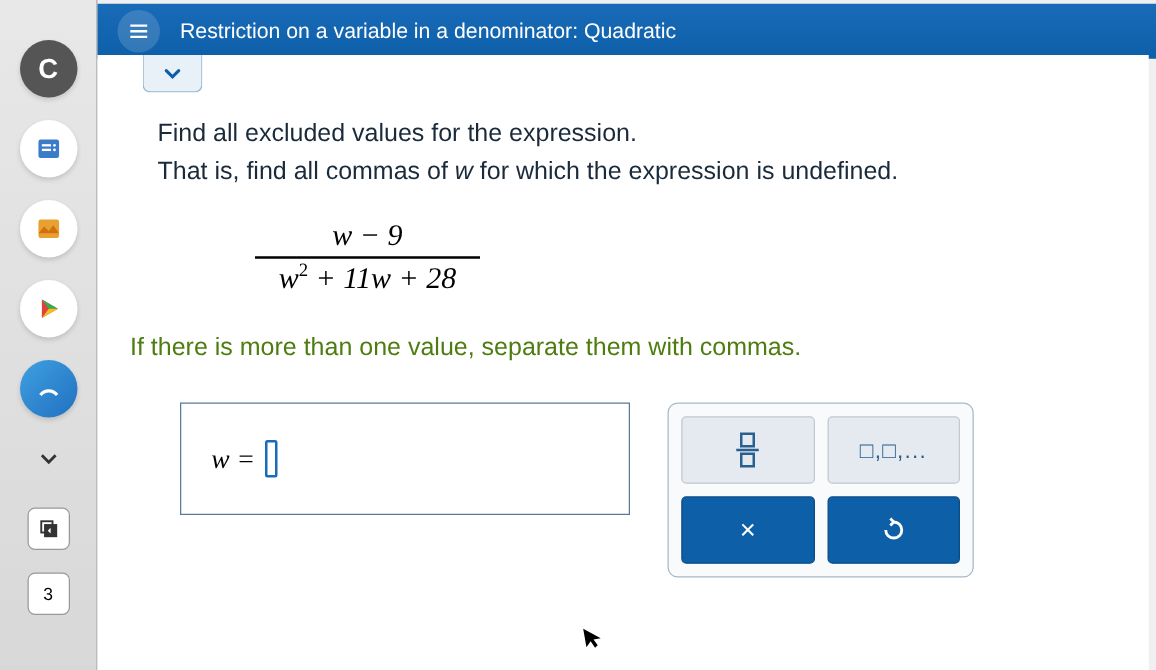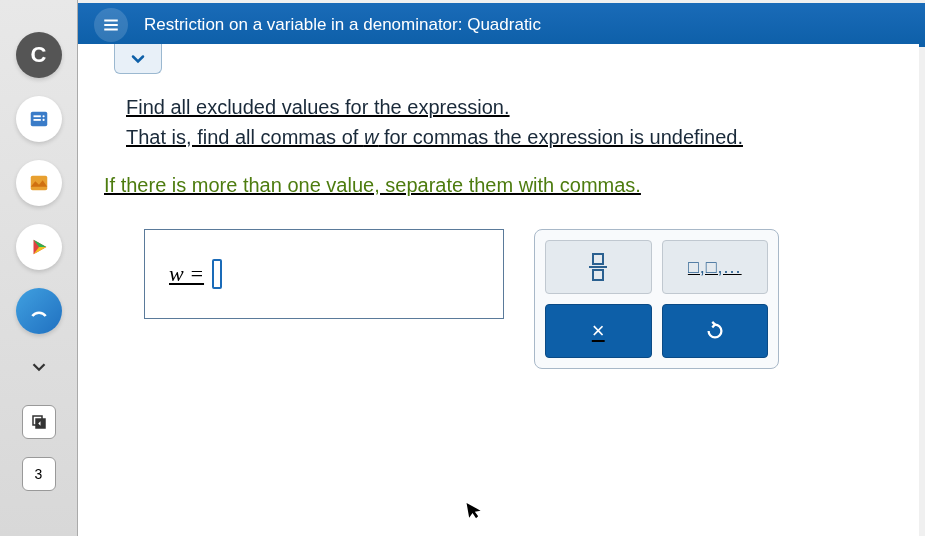--- a/index.html
+++ b/index.html
@@ -82,21 +82,20 @@
     .menu-icon svg { width: 18px; height: 18px; }
     .header-title { font-size: 17px; font-weight: 500; }
     .content {
       position: absolute;
       left: 78px;
       top: 44px;
       right: 6px;
       bottom: 0;
       background: #fff;
       padding: 0 26px 20px 26px;
-      text-decoration: underline;
     }
     .collapse-tab {
       width: 48px;
       height: 30px;
       background: #e8f0f8;
       border: 1px solid #9bb8d0;
       border-top: none;
       border-radius: 0 0 6px 6px;
       display: flex;
       align-items: center;
@@ -274,23 +273,28 @@
 
 <div class="content">
   <div class="collapse-tab">
     <svg viewBox="0 0 24 24" width="20" height="20">
         <path d="M6 9 L12 15 L18 9" stroke="#0d5fa8" stroke-width="3" fill="none" stroke-linecap="round"></path>
       </svg>
   </div>
 
   <div class="problem-text">
     <span>Find all excluded values for the expression.</span><br>
-    <span>That is, find all commas of </span><span class="var">w</span><span> for commas the expression is undefined.</span>
-  </div>
-
+    <span>That is, find all commas of </span><span class="var">w</span><span> for which the expression is undefined.</span>
+  </div>
+
+  <div class="expression">
+    <div class="numerator"><i>w − 9</i></div>
+    <div class="fraction-bar"></div>
+    <div class="denominator"><i><span>w</span></i><span class="sup">2</span><i><span> + 11w + 28</span></i></div>
+  </div>
 
   <div class="instruction">If there is more than one value, separate them with commas.</div>
 
   <div class="answer-row">
     <div class="answer-box">
       <span>w  =</span>
       <span class="answer-cursor"></span>
     </div>
     <div class="tool-panel">
       <div class="tool-row">

